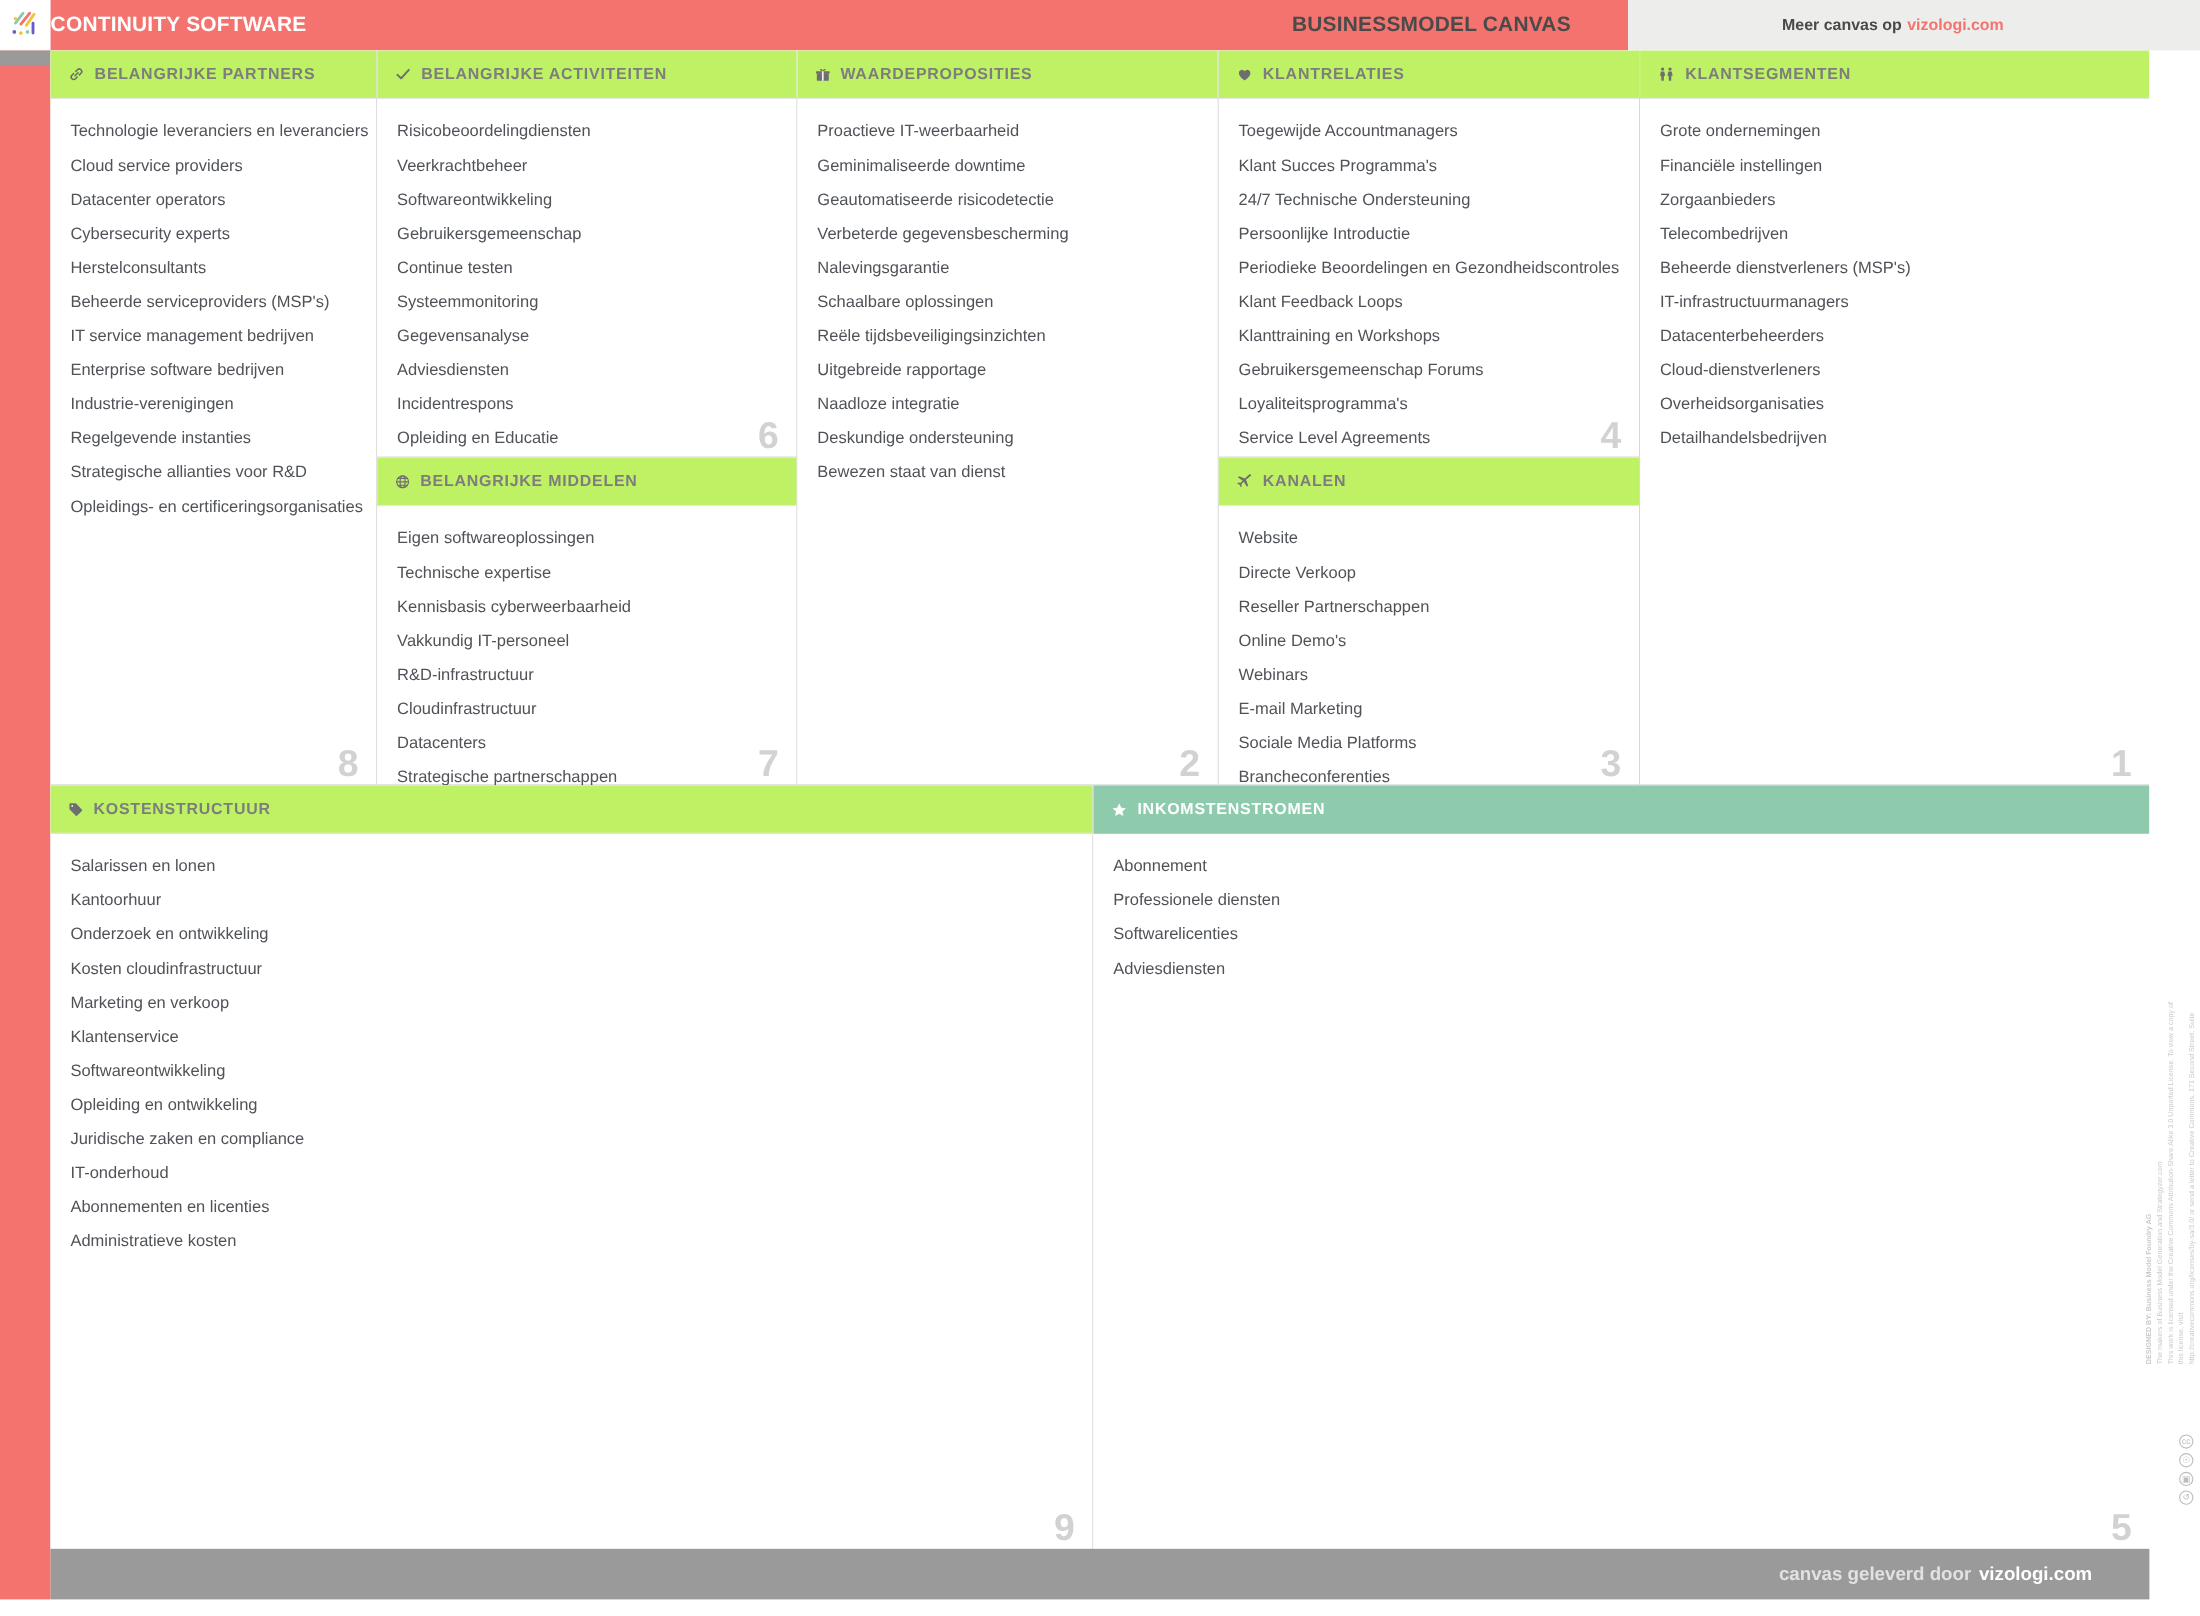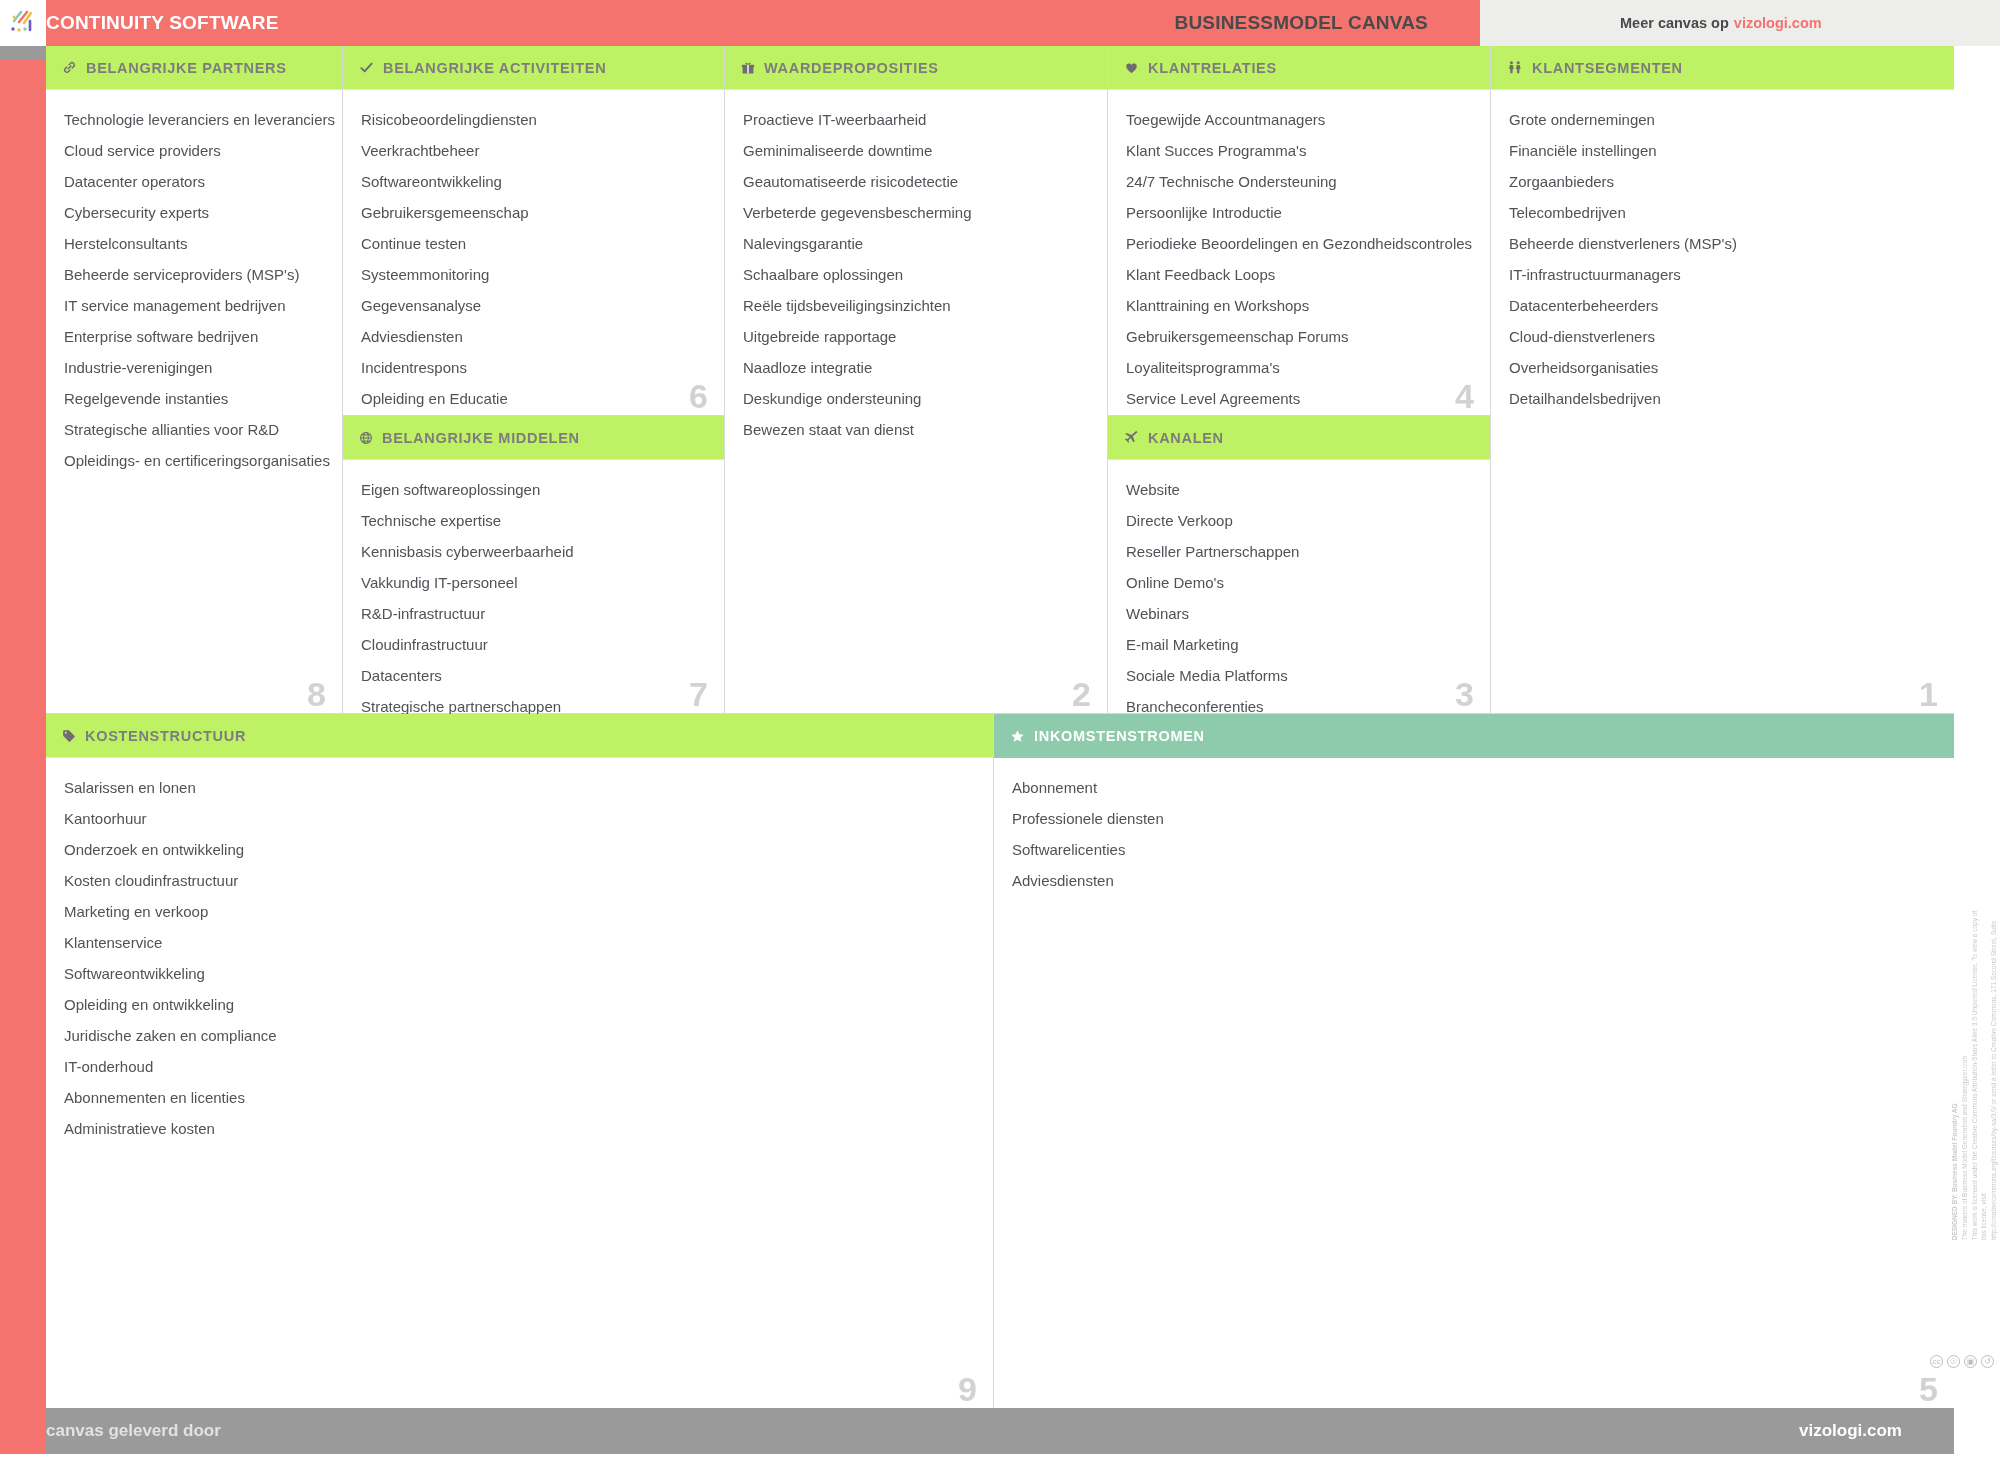--- a/index.html
+++ b/index.html
@@ -81,22 +81,22 @@
   .num {
     position: absolute; right: 16px; bottom: 2px;
     color: #d2d2d2; font-size: 34px; font-weight: bold;
     line-height: 1; font-stretch: condensed;
   }
 
   
   .footer {
     position: absolute; left: 46px; top: 1408px;
     width: 1908px; height: 46px; background: #9a9a9a;
-    display: flex; align-items: center; justify-content: space-between;
-    padding-right: 52px; gap: 21px;
+    display: flex; align-items: center; justify-content: flex-end;
+    padding-right: 52px; gap: 7px;
   }
   .footer .f1 { color: #e2e2e2; font-size: 17px; font-weight: bold; font-stretch: condensed; }
   .footer .f2 { color: #ffffff; font-size: 17px; font-weight: bold; font-stretch: condensed; }
   .leftrail {
     position: absolute; left: 0; top: 46px; width: 46px; height: 1408px;
     background: #f4736e;
   }
   .grayrail {
     position: absolute; left: 0; top: 46px; width: 46px; height: 14px;
     background: #9a9a9a;
@@ -110,21 +110,21 @@
   .vertcredit {
     position: absolute; left: -140px; top: 1000px;
     width: 330px;
     transform: rotate(-90deg); transform-origin: center center;
     color: #c9c9c9; font-size: 6.5px; line-height: 1.5;
     text-align: left;
   }
   .vertcredit .vb { font-weight: bold; }
   .cc {
     position: absolute; right: 6px; bottom: 86px;
-    display: flex; flex-direction: row; gap: 4px; align-items: center;
+    display: flex; flex-direction: column; gap: 4px; align-items: center;
   }
   .cc span {
     width: 13px; height: 13px; border: 1px solid #bdbdbd; border-radius: 50%;
     color: #bdbdbd; font-size: 8px; line-height: 11px; text-align: center;
   }
 </style>
 </head>
 <body>
 
 <div class="topbar">

